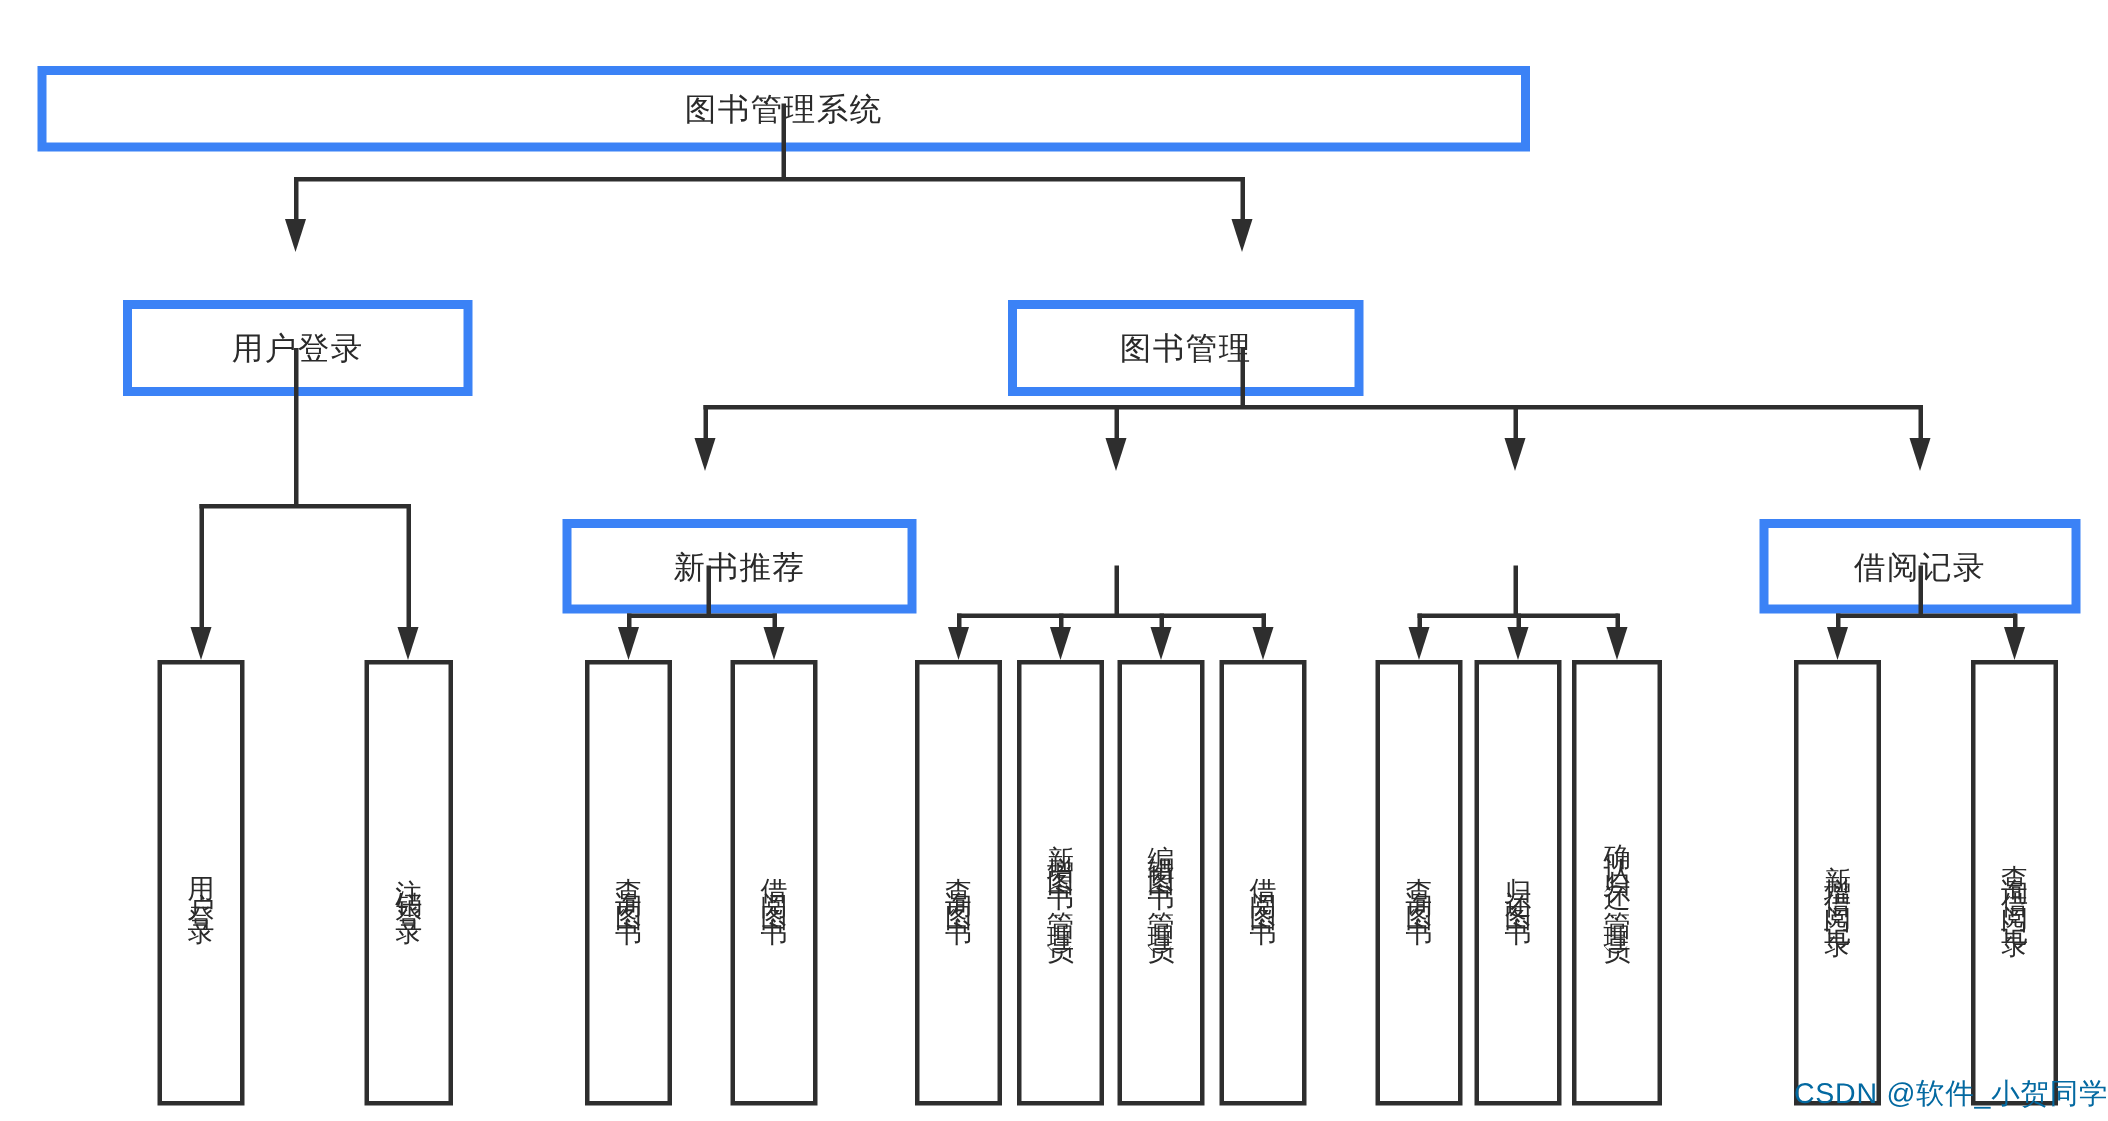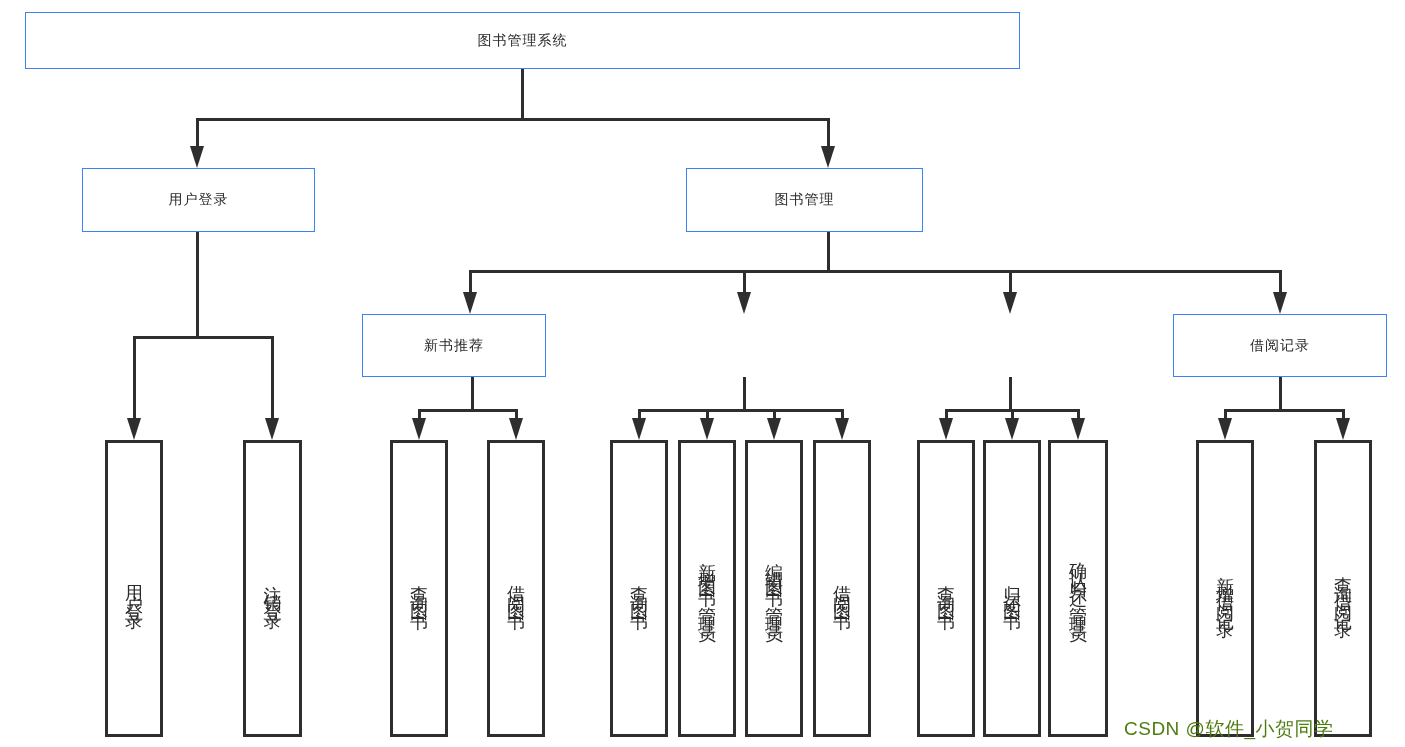--- a/index.html
+++ b/index.html
@@ -1,52 +1,52 @@
 <!DOCTYPE html>
 <html><head>
 <meta charset="utf-8">
 <style>
   html,body{margin:0;padding:0;background:#ffffff;}
   .canvas{
     position:relative;width:1405px;height:747px;background:#ffffff;overflow:hidden;
     font-family:"Liberation Sans",sans-serif;color:#2a2a2a;
   }
   .hnode{
-    position:absolute;box-sizing:border-box;border:1px solid #3b82f6;background:#ffffff;
+    position:absolute;box-sizing:border-box;border:6px solid #3b82f6;background:#ffffff;
     display:flex;align-items:center;justify-content:center;
-    font-size:14px;letter-spacing:1px;white-space:nowrap;
+    font-size:21px;letter-spacing:1px;white-space:nowrap;margin-top:32px;
   }
   .vnode{
     position:absolute;box-sizing:border-box;border:3px solid #2e2e2e;background:#ffffff;
     display:flex;align-items:center;justify-content:center;
     writing-mode:vertical-lr;text-orientation:mixed;
     font-size:18px;letter-spacing:9px;line-height:1;
     top:440px;height:297px;
   }
   .vline{position:absolute;width:3px;background:#2e2e2e;}
   .hline{position:absolute;height:3px;background:#2e2e2e;}
   .arrow{position:absolute;width:0;height:0;
     border-left:7px solid transparent;border-right:7px solid transparent;
     border-top:22px solid #2e2e2e;}
   .watermark{
-    position:absolute;left:1124px;top:716px;z-index:5;
-    font-size:19px;letter-spacing:0.5px;color:#4d7c0f;white-space:nowrap;
+    position:absolute;left:1196px;top:716px;z-index:5;
+    font-size:19px;letter-spacing:0.5px;color:#0369a1;white-space:nowrap;
   }
 </style>
 </head>
 <body>
 
 <div class="canvas">
 
   <div class="hnode" style="left:25px;top:12px;width:995px;height:57px">图书管理系统</div>
 
   <div class="hnode" style="left:82px;top:168px;width:233px;height:64px">用户登录</div>
-  <div class="hnode" style="left:686px;top:168px;width:237px;height:64px">图书管理</div>
+  <div class="hnode" style="left:672px;top:168px;width:237px;height:64px">图书管理</div>
 
-  <div class="hnode" style="left:362px;top:314px;width:184px;height:63px">新书推荐</div>
+  <div class="hnode" style="left:375px;top:314px;width:236px;height:63px">新书推荐</div>
   <div class="hnode" style="left:1173px;top:314px;width:214px;height:63px">借阅记录</div>
 
   <div class="vnode" style="left:105px;width:58px">用户登录</div>
   <div class="vnode" style="left:243px;width:59px">注销登录</div>
 
   <div class="vnode" style="left:390px;width:58px">查询图书</div>
   <div class="vnode" style="left:487px;width:58px">借阅图书</div>
 
   <div class="vnode" style="left:610px;width:58px">查询图书</div>
   <div class="vnode" style="left:678px;width:58px">新增图书（管理员）</div>

